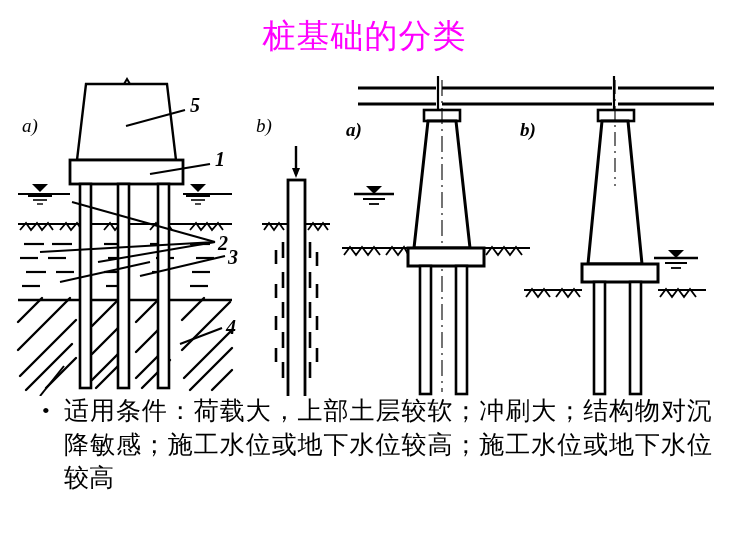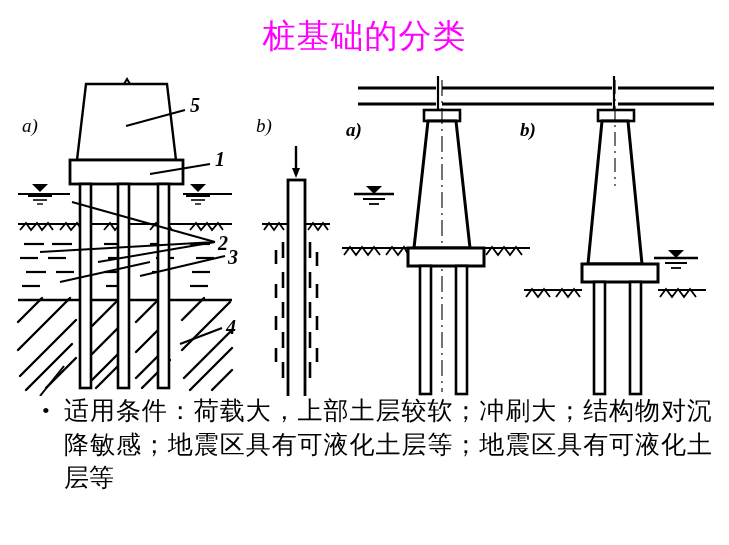--- a/index.html
+++ b/index.html
@@ -316,16 +316,16 @@
         </g>
 
         <text x="520" y="70" font-family="'Liberation Serif', serif" font-size="19" font-style="italic" font-weight="bold" fill="#000000">b)</text>
       </g>
 
     </svg>
   </div>
 
   <div id="body-text">
     <span class="bullet-dot">•</span>
-    <span class="bullet-text">适用条件：荷载大，上部土层较软；冲刷大；结构物对沉降敏感；地震区具有可液化土层等；地震区具有可液化土层等</span>
+    <span class="bullet-text">适用条件：荷载大，上部土层较软；冲刷大；结构物对沉降敏感；施工水位或地下水位较高；施工水位或地下水位较高</span>
   </div>
 
 </div>
 
 </body></html>

